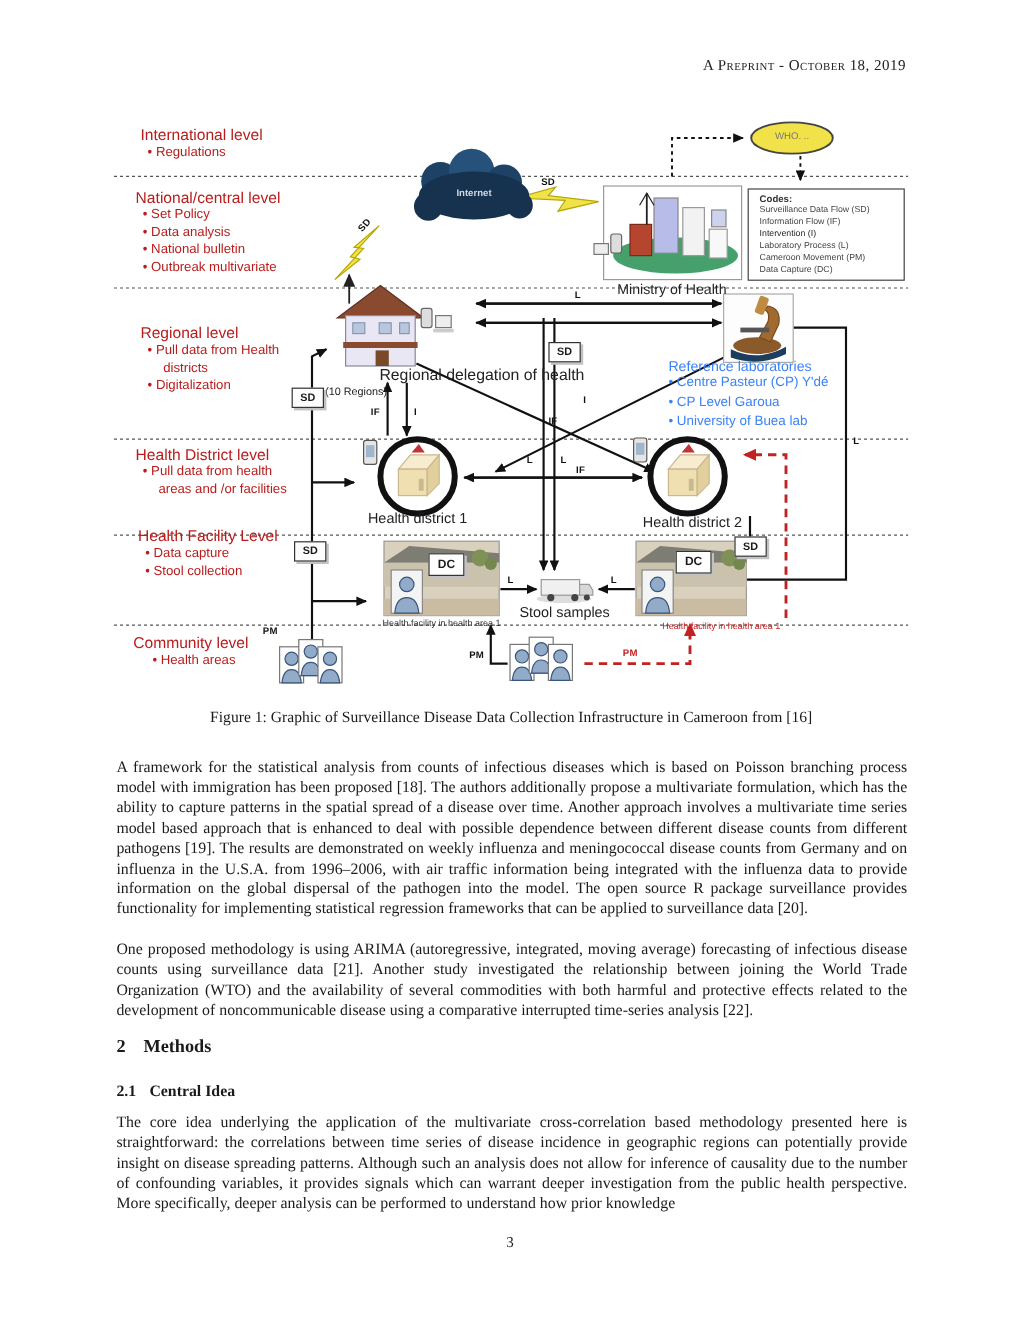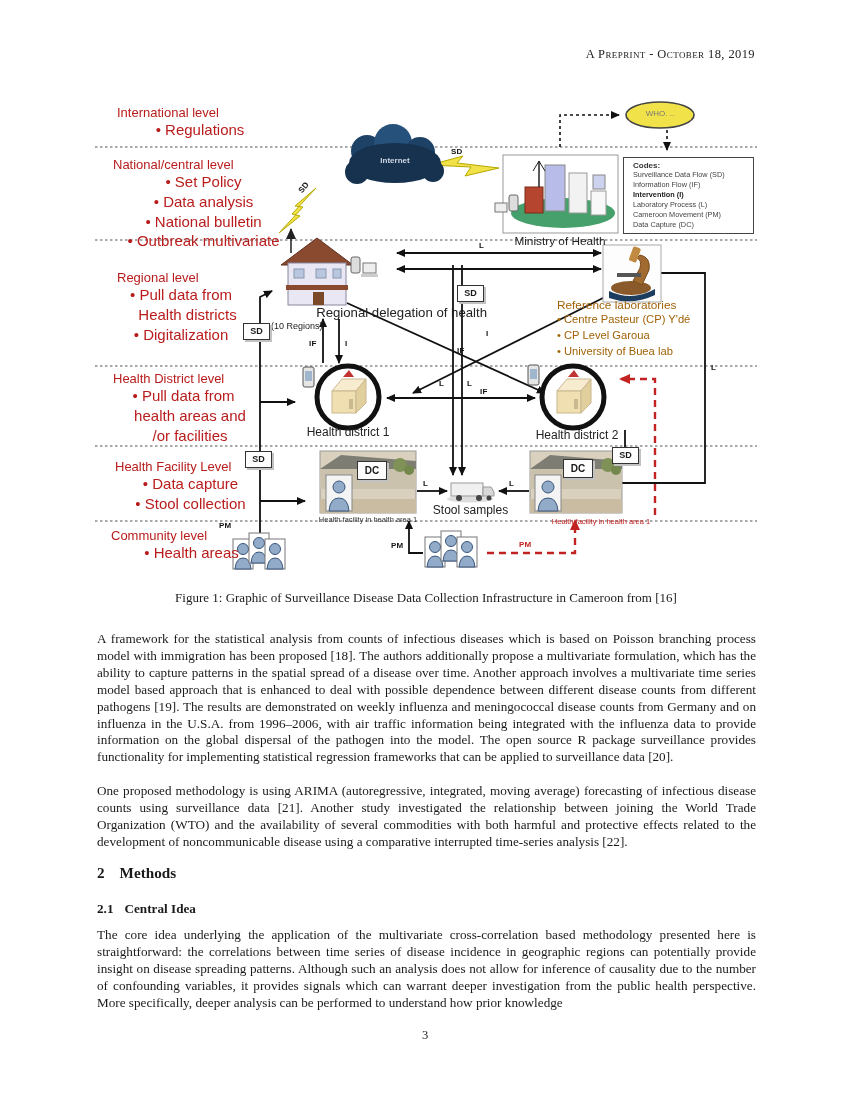--- a/index.html
+++ b/index.html
@@ -4,34 +4,34 @@
 <style>
   html,body{margin:0;padding:0;background:#e8e8e8;}
   .page{position:relative;width:850px;height:1100px;background:#ffffff;margin:0 auto;overflow:hidden;
         font-family:"Liberation Serif", serif;color:#1a1a1a;}
   .hdr{position:absolute;top:47px;right:95px;font-size:12.5px;font-variant:small-caps;letter-spacing:.4px;color:#222;}
   
   .fig{position:absolute;left:95px;top:95px;width:662px;height:490px;font-family:"Liberation Sans", sans-serif;}
   .fig svg{position:absolute;left:0;top:0;}
   .lvl{position:absolute;color:#b91c1c;}
   .lvl .t{font-size:13px;}
-  .lvl .b{font-size:15px;margin-left:6px;padding-left:13px;text-indent:-13px;line-height:1.32;text-align:center;}
+  .lvl .b{font-size:11px;margin-left:6px;padding-left:13px;text-indent:-13px;line-height:1.32;}
   .lvl .b::before{content:"•  ";}
   .nlab{position:absolute;color:#222;text-align:center;}
   .fl{position:absolute;font-weight:bold;font-size:8px;color:#111;letter-spacing:.2px;}
   .fl.red{color:#c22222;}
   .tag{position:absolute;background:#fdfdfd;border:1.4px solid #333;box-shadow:2px 2px 0 #c2c2c2;
        font-weight:bold;text-align:center;font-size:9px;line-height:15px;width:25px;height:15px;}
   .tag.dc{width:28px;height:17px;line-height:17px;font-size:10px;}
   .legend{position:absolute;left:528px;top:62px;width:131px;height:77px;border:1px solid #444;background:#fff;
           padding:3px 0 0 9px;box-sizing:border-box;}
   .legend .lt{font-size:8px;font-weight:bold;color:#333;}
   .legend .li{font-size:7.3px;color:#444;line-height:1.38;}
-  .legend .li.bold{font-weight:bold;color:#222;}
-  .labs{position:absolute;left:462px;top:203px;width:200px;color:#a16207;}
+  .legend .li.bold{font-weight:normal;color:#222;}
+  .labs{position:absolute;left:462px;top:203px;width:200px;color:#3b82f6;}
   .labs .t{font-size:11.8px;}
   .labs .b{font-size:11.2px;padding-left:12px;text-indent:-12px;line-height:1.42;}
   .labs .b::before{content:"•  ";}
   
   .cap{position:absolute;left:95px;top:590px;width:662px;text-align:center;font-size:13px;}
   .para{position:absolute;left:97px;width:659px;font-size:13.2px;line-height:16.9px;text-align:justify;}
   .h2{position:absolute;left:97px;font-size:15.2px;font-weight:bold;}
   .h2 .num{margin-right:15px;}
   .h3{position:absolute;left:97px;font-size:13.2px;font-weight:bold;}
   .h3 .num{margin-right:11px;}
@@ -238,21 +238,21 @@
     </div>
     <div class="lvl" style="left:22px;top:175px;width:122px">
       <div class="t">Regional  level</div>
       <div class="b">Pull data from Health districts</div>
       <div class="b">Digitalization</div>
     </div>
     <div class="lvl" style="left:18px;top:276px;width:135px">
       <div class="t">Health District level</div>
       <div class="b">Pull data from health areas  and /or facilities</div>
     </div>
-    <div class="lvl" style="left:20px;top:364px;width:145px">
+    <div class="lvl" style="left:20px;top:344px;width:145px">
       <div class="t">Health Facility Level</div>
       <div class="b">Data capture</div>
       <div class="b">Stool collection</div>
     </div>
     <div class="lvl" style="left:16px;top:433px;width:145px">
       <div class="t">Community  level</div>
       <div class="b" style="margin-left:16px">Health areas</div>
     </div>
 
     <div class="nlab" style="left:532px;top:14px;width:66px;font-size:8px;color:#777">WHO. ..</div>

